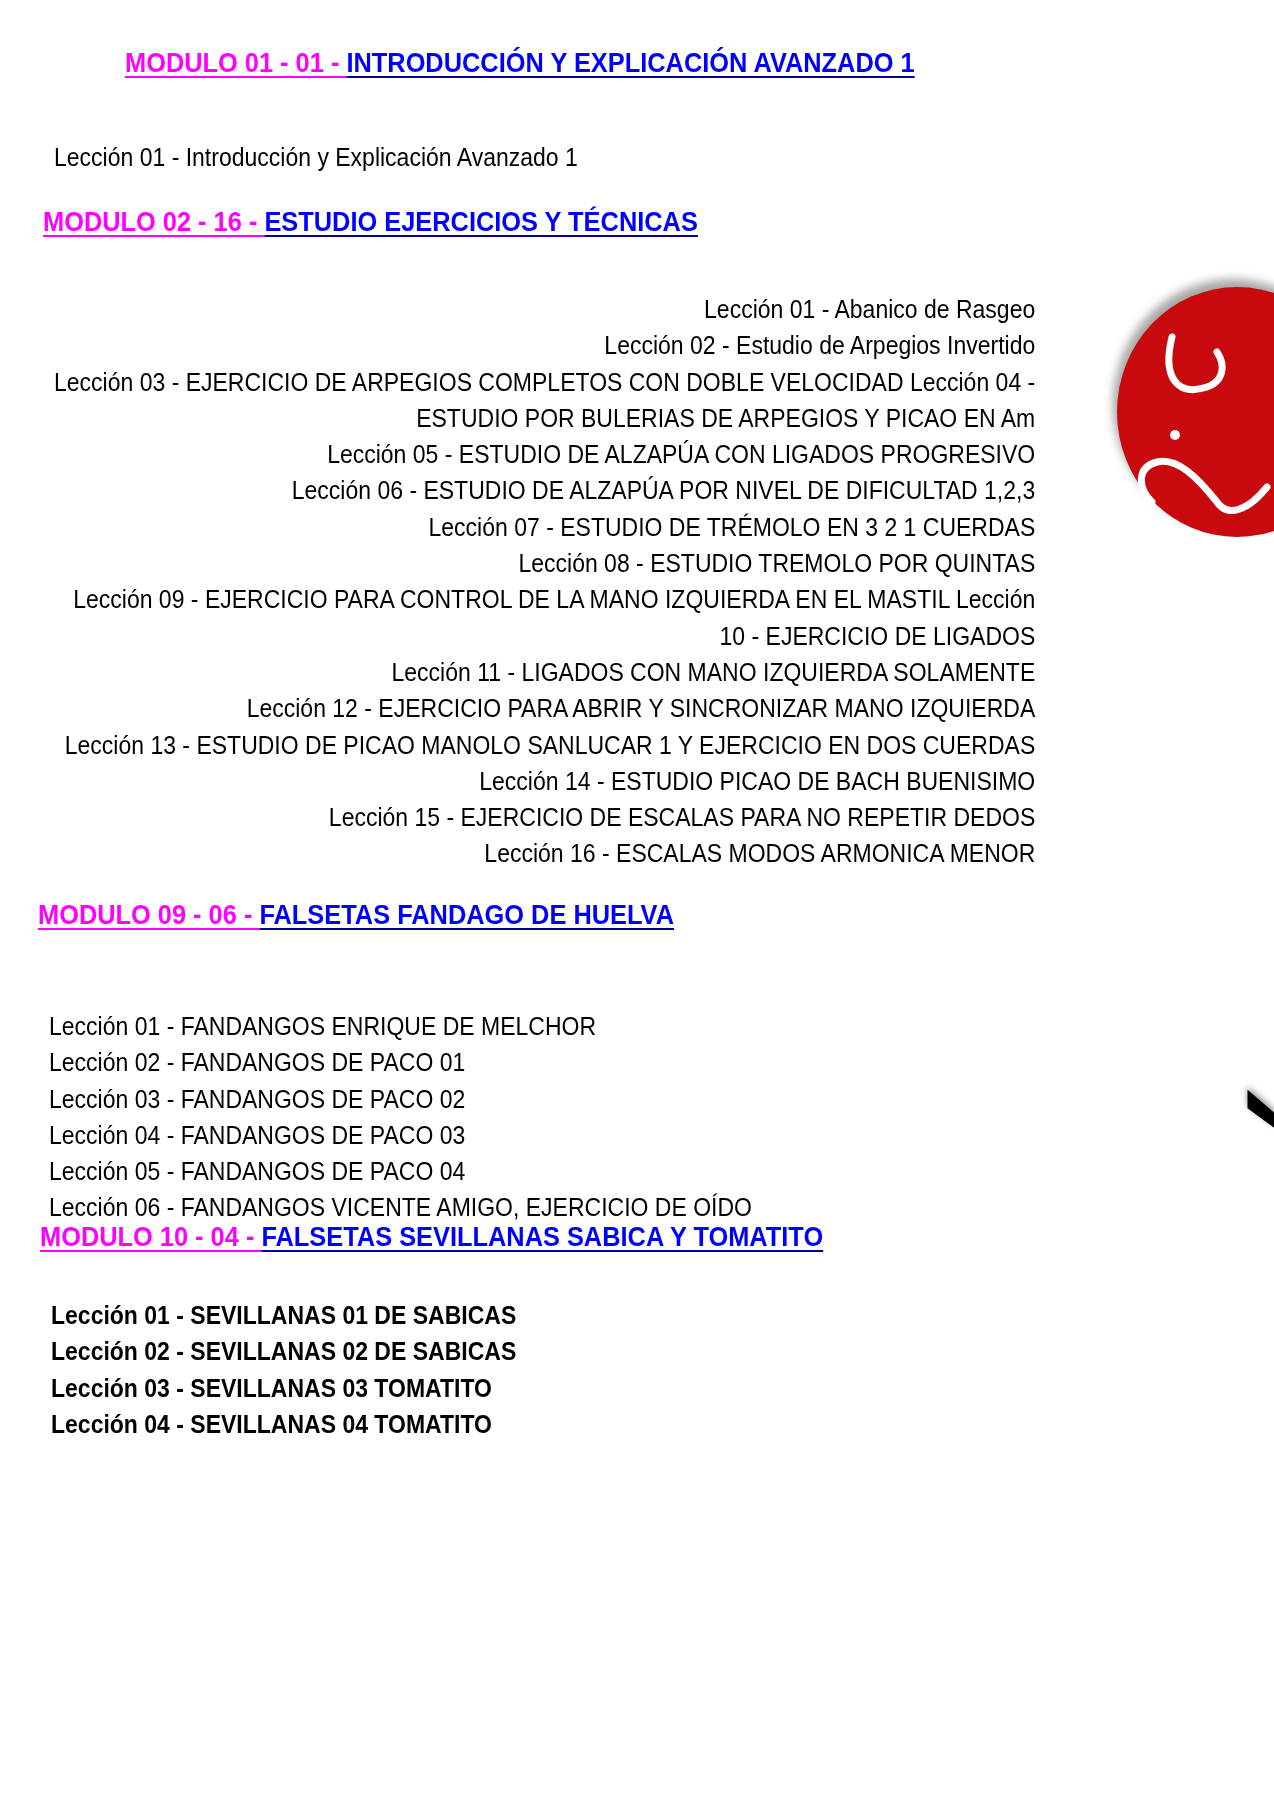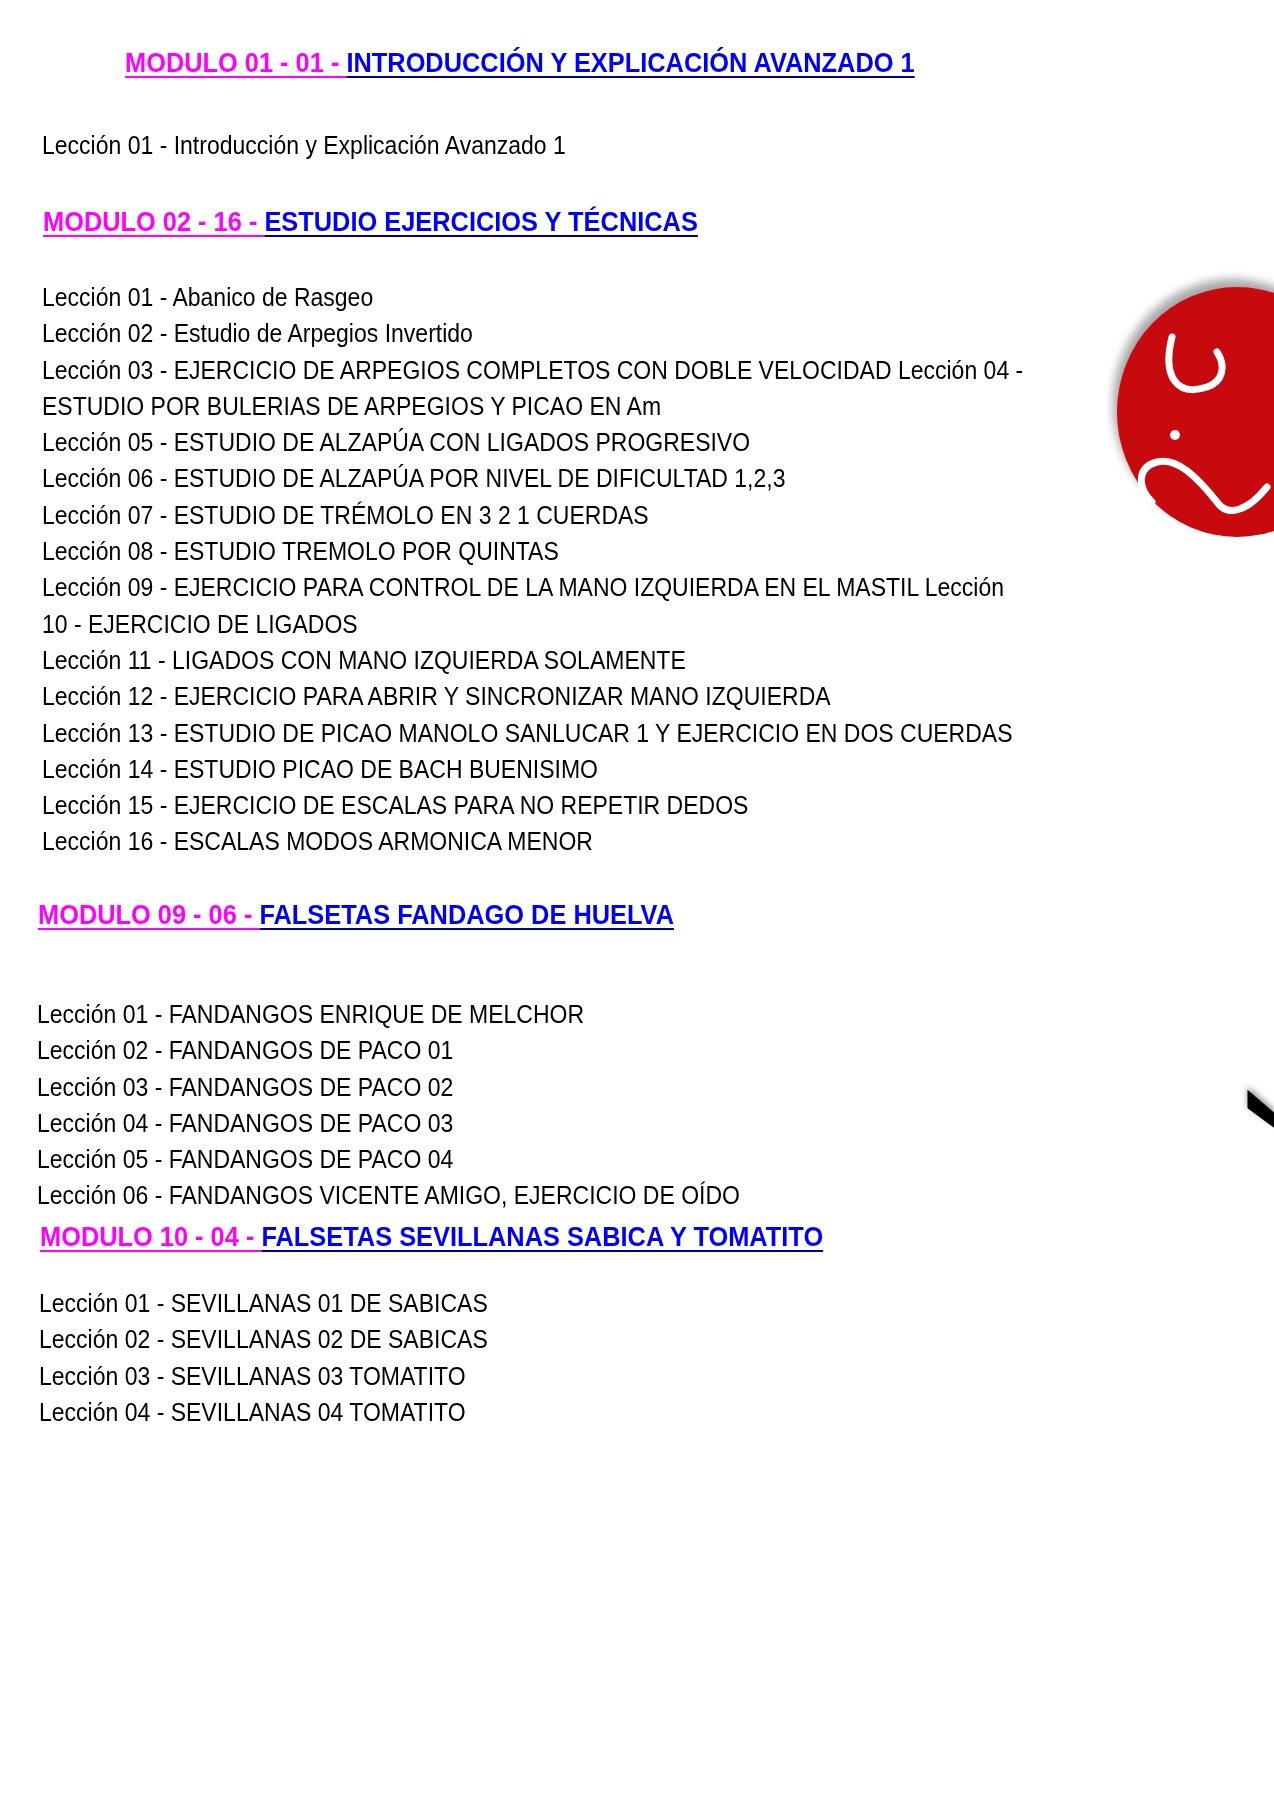--- a/index.html
+++ b/index.html
@@ -8,21 +8,21 @@
     font-family: "Liberation Sans", sans-serif; color: #000;
   }
   .heading {
     position: absolute; white-space: nowrap;
     font-family: "Liberation Sans", sans-serif; font-weight: bold;
     font-size: 27px; letter-spacing: 0px;
     transform: scaleX(0.94); transform-origin: left center;
   }
   .heading .mod { color: #ff00ff; text-decoration: underline; text-decoration-color: #ff00ff; text-decoration-thickness: 2px; text-underline-offset: 4px; }
   .heading .title { color: #0000ff; text-decoration: underline; text-decoration-color: #000099; text-decoration-thickness: 2px; text-underline-offset: 4px; }
-  .lessons { position: absolute; left: 42px; margin: 0; padding: 0; list-style: none; }
+  .lessons { position: absolute; left: 42px; margin: 12px; padding: 0; list-style: none; }
   .lessons li {
     font-family: "Liberation Sans", sans-serif; font-size: 25px; line-height: 36.3px;
     white-space: nowrap; transform: scaleX(0.92); transform-origin: left center;
   }
   .logo-circle {
     position: absolute; left: 1117px; top: 287px; width: 240px; height: 250px; border-radius: 50%;
     background: #c80a0f; box-shadow: -4px -8px 10px rgba(0,0,0,0.35);
   }
   .logo-circle svg { position: absolute; left: 0; top: 0; }
   .vertical-name {
@@ -38,21 +38,21 @@
 <div class="heading" style="left:125px; top:48px;">
   <span class="mod">MODULO 01 - 01 - </span><span class="title">INTRODUCCIÓN Y EXPLICACIÓN AVANZADO 1</span>
 </div>
 <ul class="lessons" style="top:127px;">
   <li>Lección 01 - Introducción y Explicación Avanzado 1</li>
 </ul>
 
 <div class="heading" style="left:43px; top:207px;">
   <span class="mod">MODULO 02 - 16 - </span><span class="title">ESTUDIO EJERCICIOS Y TÉCNICAS</span>
 </div>
-<ul class="lessons" style="top:279px;">
+<ul class="lessons" style="top:279px;text-align:right;">
   <li>Lección 01 - Abanico de Rasgeo</li>
   <li>Lección 02 - Estudio de Arpegios Invertido</li>
   <li>Lección 03 - EJERCICIO DE ARPEGIOS COMPLETOS CON DOBLE VELOCIDAD Lección 04 -</li>
   <li>ESTUDIO POR BULERIAS DE ARPEGIOS Y PICAO EN Am</li>
   <li>Lección 05 - ESTUDIO DE ALZAPÚA CON LIGADOS PROGRESIVO</li>
   <li>Lección 06 - ESTUDIO DE ALZAPÚA POR NIVEL DE DIFICULTAD 1,2,3</li>
   <li>Lección 07 - ESTUDIO DE TRÉMOLO EN 3 2 1 CUERDAS</li>
   <li>Lección 08 - ESTUDIO TREMOLO POR QUINTAS</li>
   <li>Lección 09 - EJERCICIO PARA CONTROL DE LA MANO IZQUIERDA EN EL MASTIL Lección</li>
   <li>10 - EJERCICIO DE LIGADOS</li>
@@ -72,21 +72,21 @@
   <li>Lección 02 - FANDANGOS DE PACO 01</li>
   <li>Lección 03 - FANDANGOS DE PACO 02</li>
   <li>Lección 04 - FANDANGOS DE PACO 03</li>
   <li>Lección 05 - FANDANGOS DE PACO 04</li>
   <li>Lección 06 - FANDANGOS VICENTE AMIGO, EJERCICIO DE OÍDO</li>
 </ul>
 
 <div class="heading" style="left:40px; top:1222px;">
   <span class="mod">MODULO 10 - 04 - </span><span class="title">FALSETAS SEVILLANAS SABICA Y TOMATITO</span>
 </div>
-<ul class="lessons" style="top:1285px; left:39px;">
+<ul class="lessons" style="top:1285px; left:39px;font-weight:bold;">
   <li>Lección 01 - SEVILLANAS 01 DE SABICAS</li>
   <li>Lección 02 - SEVILLANAS 02 DE SABICAS</li>
   <li>Lección 03 - SEVILLANAS 03 TOMATITO</li>
   <li>Lección 04 - SEVILLANAS 04 TOMATITO</li>
 </ul>
 
 <div class="logo-circle">
   <svg width="160" height="250" viewBox="0 0 160 250">
     <path d="M55 50 C 45 90, 60 110, 90 100 C 105 95, 110 80, 100 65" stroke="#ffffff" stroke-width="7" fill="none" stroke-linecap="round"></path>
     <circle cx="58" cy="148" r="5" fill="#ffffff"></circle>

